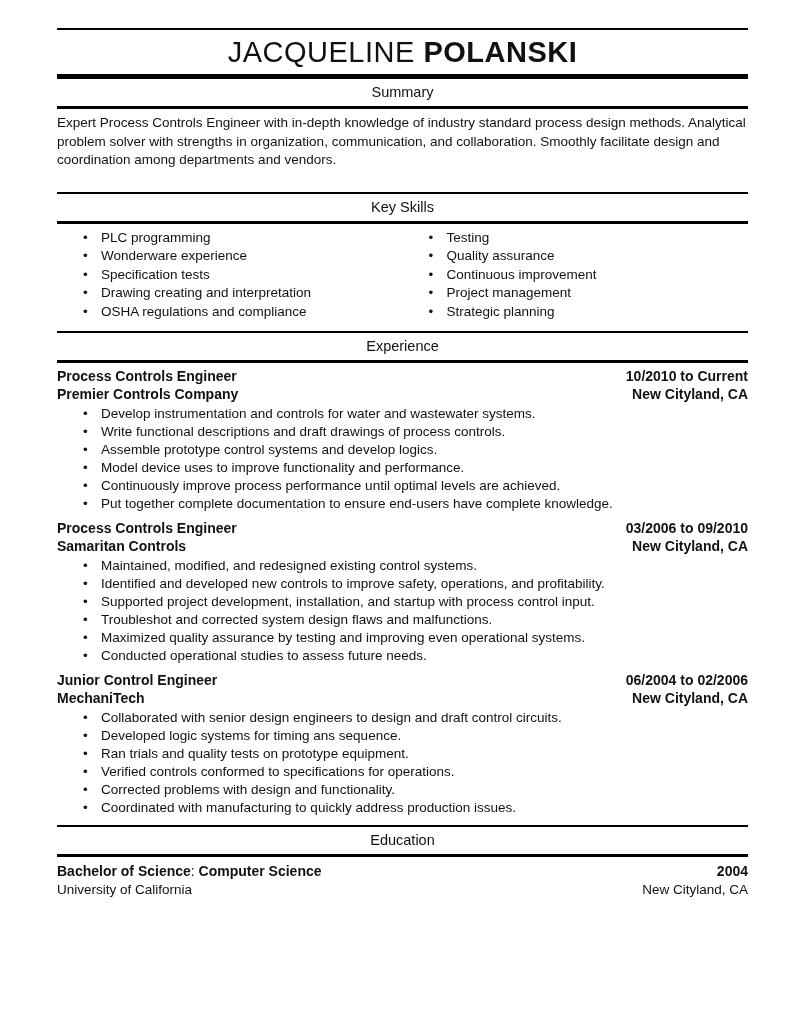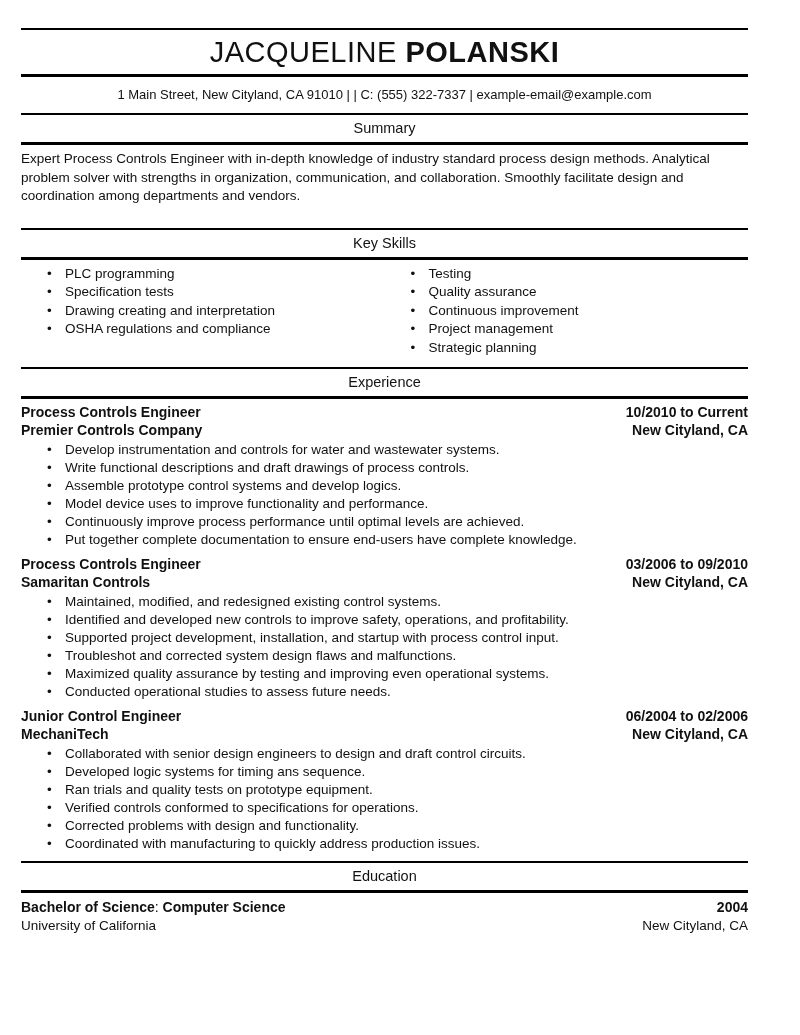--- a/index.html
+++ b/index.html
@@ -4,21 +4,21 @@
 <style>
   * { margin: 0; padding: 0; box-sizing: border-box; }
   html, body { background: var(--background, #ffffff); }
   body {
     font-family: "Liberation Sans", "DejaVu Sans", sans-serif;
     color: var(--text, #111111);
   }
   .page {
     width: 800px;
     height: 970px;
-    padding: 28px 52px 0 21px;
+    padding: 28px 52px 0 57px;
     background: var(--background, #ffffff);
     overflow: hidden;
   }
   hr.rule-thin  { border: 0; border-top: 2px solid var(--rule, #000); }
   hr.rule-thick { border: 0; border-top: 3px solid var(--rule, #000); }
 
   .name {
     text-align: center;
     font-size: 29px;
     line-height: 44px;
@@ -90,37 +90,39 @@
 
 <div class="page">
 
   <hr class="rule-thin">
   <div class="name">
     <span class="first">JACQUELINE</span>
     <span class="last">POLANSKI</span>
   </div>
   <hr class="rule-thick">
 
-  <div class="contact">1 Main Street, New Cityland, CA 91010 | | C: (555) 322-7337 | example-email@example.com</div>
 
   <div>
     <hr class="rule-thin">
     <div class="sec-title">Summary</div>
     <hr class="rule-thick">
     <p class="body-text summary-text">Expert Process Controls Engineer with in-depth knowledge of industry standard process design methods. Analytical problem solver with strengths in organization, communication, and collaboration. Smoothly facilitate design and coordination among departments and vendors.</p>
   </div>
 
   <div>
     <hr class="rule-thin">
     <div class="sec-title">Key Skills</div>
     <hr class="rule-thick">
     <div class="skills">
       <ul class="blist">
           <li>
             <span>PLC programming</span>
+          </li>
+          <li>
+            <span>Wonderware experience</span>
           </li>
           <li>
             <span>Specification tests</span>
           </li>
           <li>
             <span>Drawing creating and interpretation</span>
           </li>
           <li>
             <span>OSHA regulations and compliance</span>
           </li>

